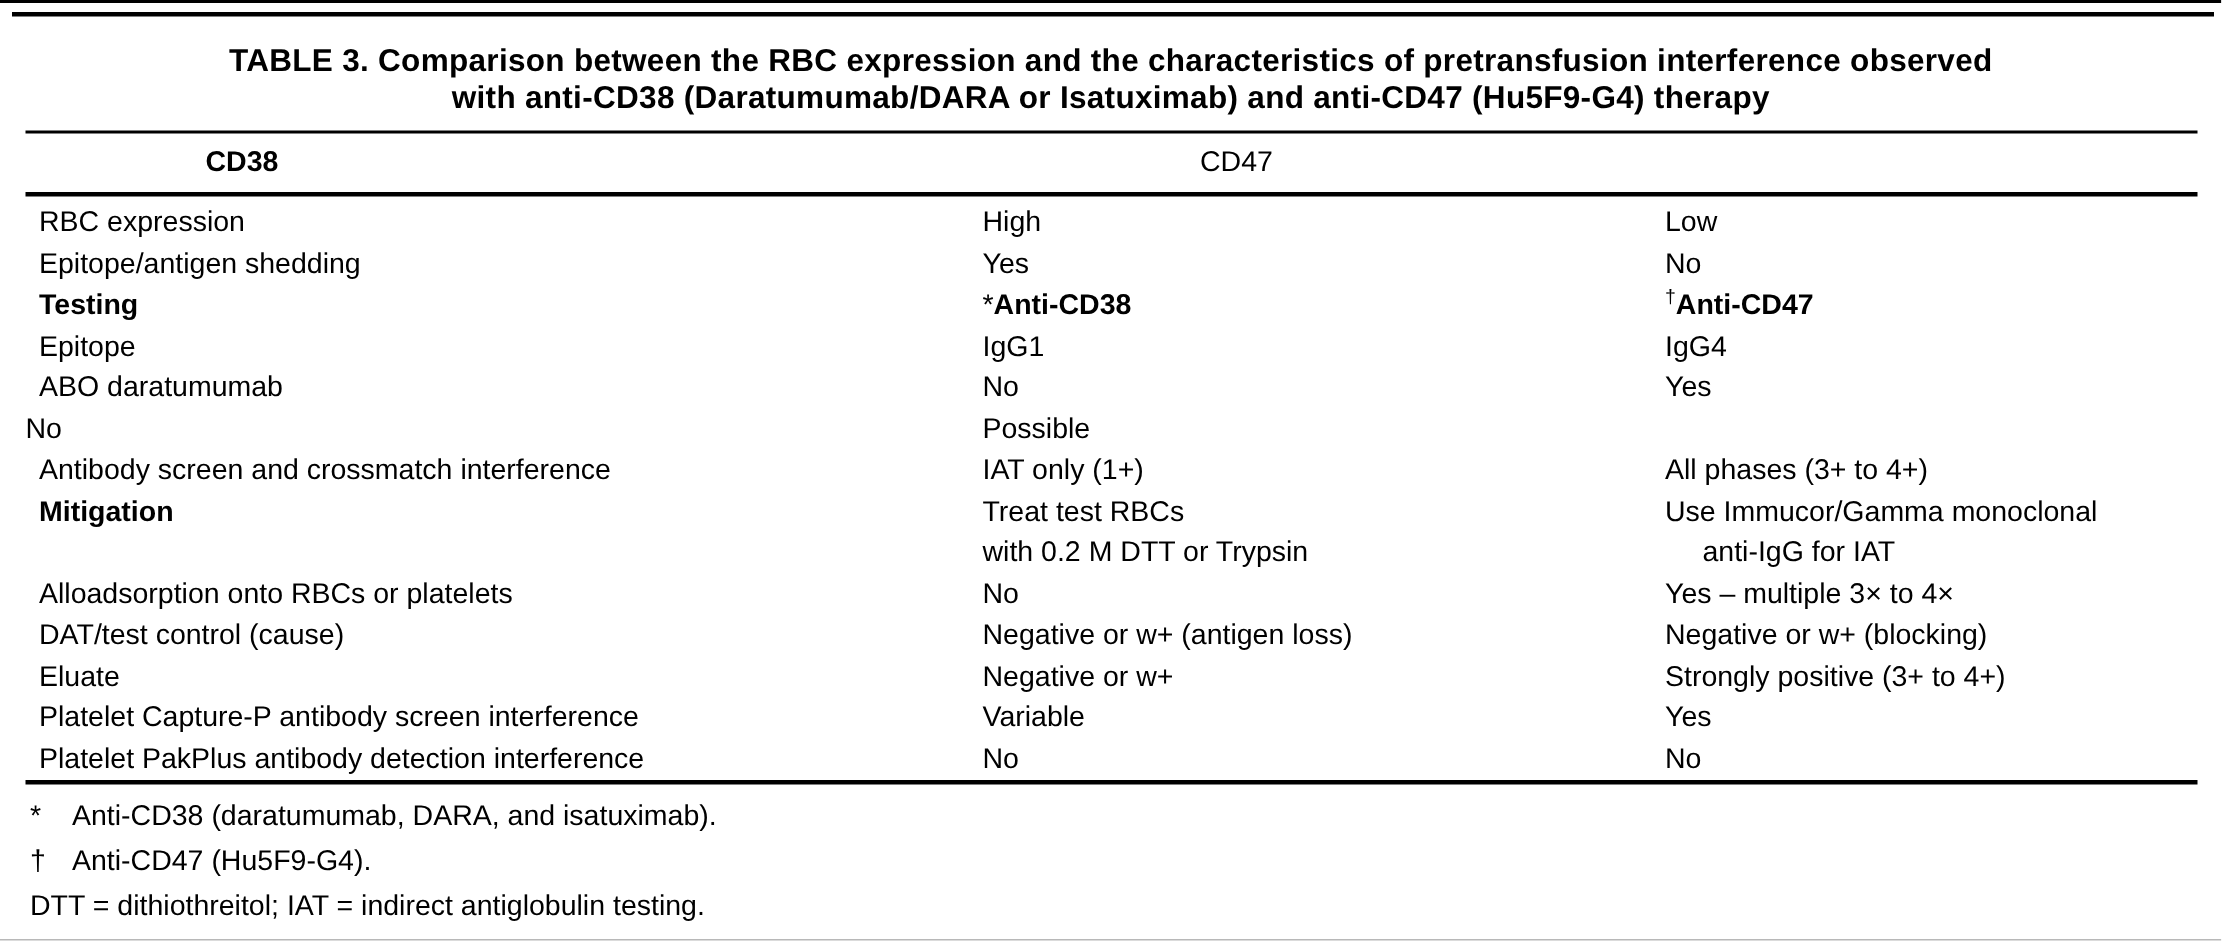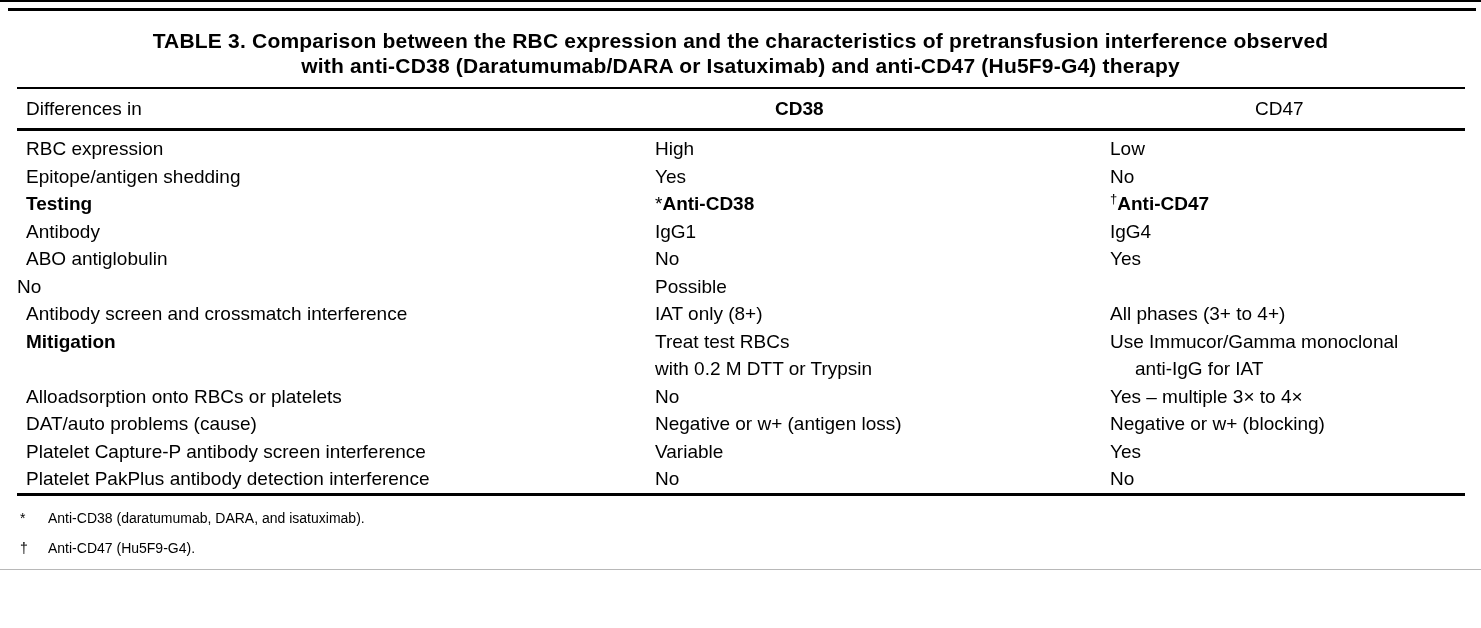--- a/index.html
+++ b/index.html
@@ -40,21 +40,21 @@
   .hdr3 { padding-left: 145px; }
   .tbody { padding: 4px 0 0 0; }
   .row { line-height: 27.5px; }
   .c1 { padding-left: 9px; }
   .bold { font-weight: bold; }
   .sup { vertical-align: super; font-size: 13px; line-height: 0; }
   .indent2 { padding-left: 25px; }
   .footnotes {
     margin: 0 16px 0 17px;
     padding-top: 7px;
-    font-size: 14px;
+    font-size: 19px;
     line-height: 30px;
   }
   .fn-marker { display: inline-block; width: 28px; padding-left: 3px; }
   .fn-plain { padding-left: 3px; }
   .bottom-gray { height: 1px; background: #b8b8b8; margin: 6px 0 0 0; }
 </style>
 </head>
 <body>
 
 <div class="page">
@@ -63,21 +63,20 @@
   <div class="rule top-thick"></div>
 
   <div class="title">
     <div>TABLE 3. Comparison between the RBC expression and the characteristics of pretransfusion interference observed</div>
     <div>with anti-CD38 (Daratumumab/DARA or Isatuximab) and anti-CD47 (Hu5F9-G4) therapy</div>
   </div>
 
   <div class="rule mid-thin"></div>
 
   <div class="grid header-row">
-    <div class="c1">Differences in</div>
     <div class="hdr2">CD38</div>
     <div class="hdr3">CD47</div>
   </div>
 
   <div class="rule mid-thick"></div>
 
   <div class="tbody">
 
     <div class="grid row">
       <div class="c1">RBC expression</div>
@@ -91,39 +90,39 @@
       <div>No</div>
     </div>
 
     <div class="grid row">
       <div class="c1 bold">Testing</div>
       <div><span>*</span><span class="bold">Anti-CD38</span></div>
       <div><span class="sup">†</span><span class="bold">Anti-CD47</span></div>
     </div>
 
     <div class="grid row">
-      <div class="c1">Antibody</div>
+      <div class="c1">Epitope</div>
       <div>IgG1</div>
       <div>IgG4</div>
     </div>
 
     <div class="grid row">
-      <div class="c1">ABO antiglobulin</div>
+      <div class="c1">ABO daratumumab</div>
       <div>No</div>
       <div>Yes</div>
     </div>
 
     <div class="grid row">
       <div>No</div>
       <div>Possible</div>
     </div>
 
     <div class="grid row">
       <div class="c1">Antibody screen and crossmatch interference</div>
-      <div>IAT only (8+)</div>
+      <div>IAT only (1+)</div>
       <div>All phases (3+ to 4+)</div>
     </div>
 
     <div class="grid row">
       <div class="c1 bold">Mitigation</div>
       <div>
         <div>Treat test RBCs</div>
         <div>with 0.2 M DTT or Trypsin</div>
       </div>
       <div>
@@ -132,42 +131,48 @@
       </div>
     </div>
 
     <div class="grid row">
       <div class="c1">Alloadsorption onto RBCs or platelets</div>
       <div>No</div>
       <div>Yes – multiple 3× to 4×</div>
     </div>
 
     <div class="grid row">
-      <div class="c1">DAT/auto problems (cause)</div>
+      <div class="c1">DAT/test control (cause)</div>
       <div>Negative or w+ (antigen loss)</div>
       <div>Negative or w+ (blocking)</div>
     </div>
 
+    <div class="grid row">
+      <div class="c1">Eluate</div>
+      <div>Negative or w+</div>
+      <div>Strongly positive (3+ to 4+)</div>
+    </div>
 
     <div class="grid row">
       <div class="c1">Platelet Capture-P antibody screen interference</div>
       <div>Variable</div>
       <div>Yes</div>
     </div>
 
     <div class="grid row">
       <div class="c1">Platelet PakPlus antibody detection interference</div>
       <div>No</div>
       <div>No</div>
     </div>
 
   </div>
 
   <div class="rule mid-thick"></div>
 
   <div class="footnotes">
     <div><span class="fn-marker">*</span><span>Anti-CD38 (daratumumab, DARA, and isatuximab).</span></div>
     <div><span class="fn-marker">†</span><span>Anti-CD47 (Hu5F9-G4).</span></div>
+    <div class="fn-plain">DTT = dithiothreitol; IAT = indirect antiglobulin testing.</div>
   </div>
 
   <div class="bottom-gray"></div>
 
 </div>
 
 </body></html>

